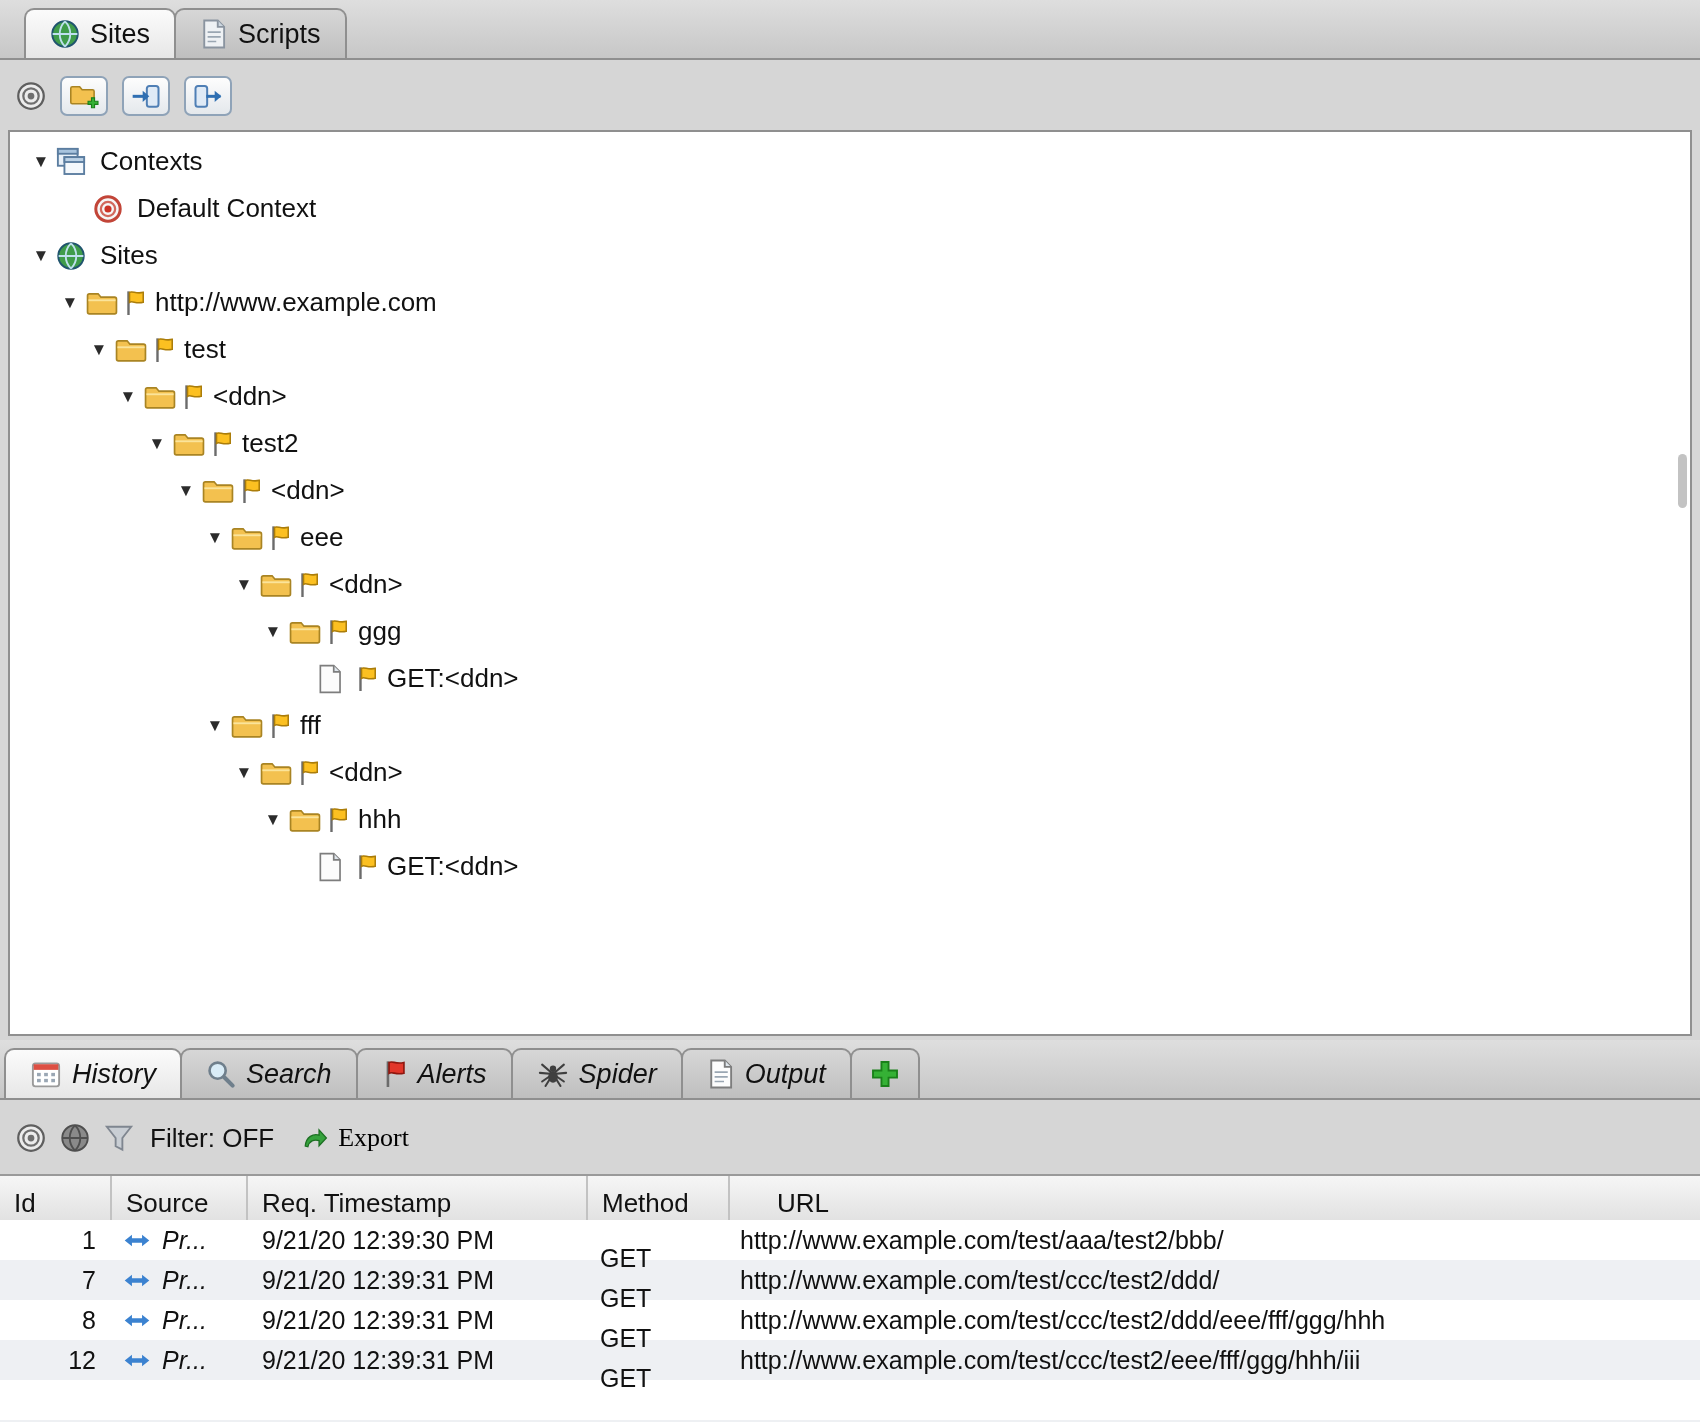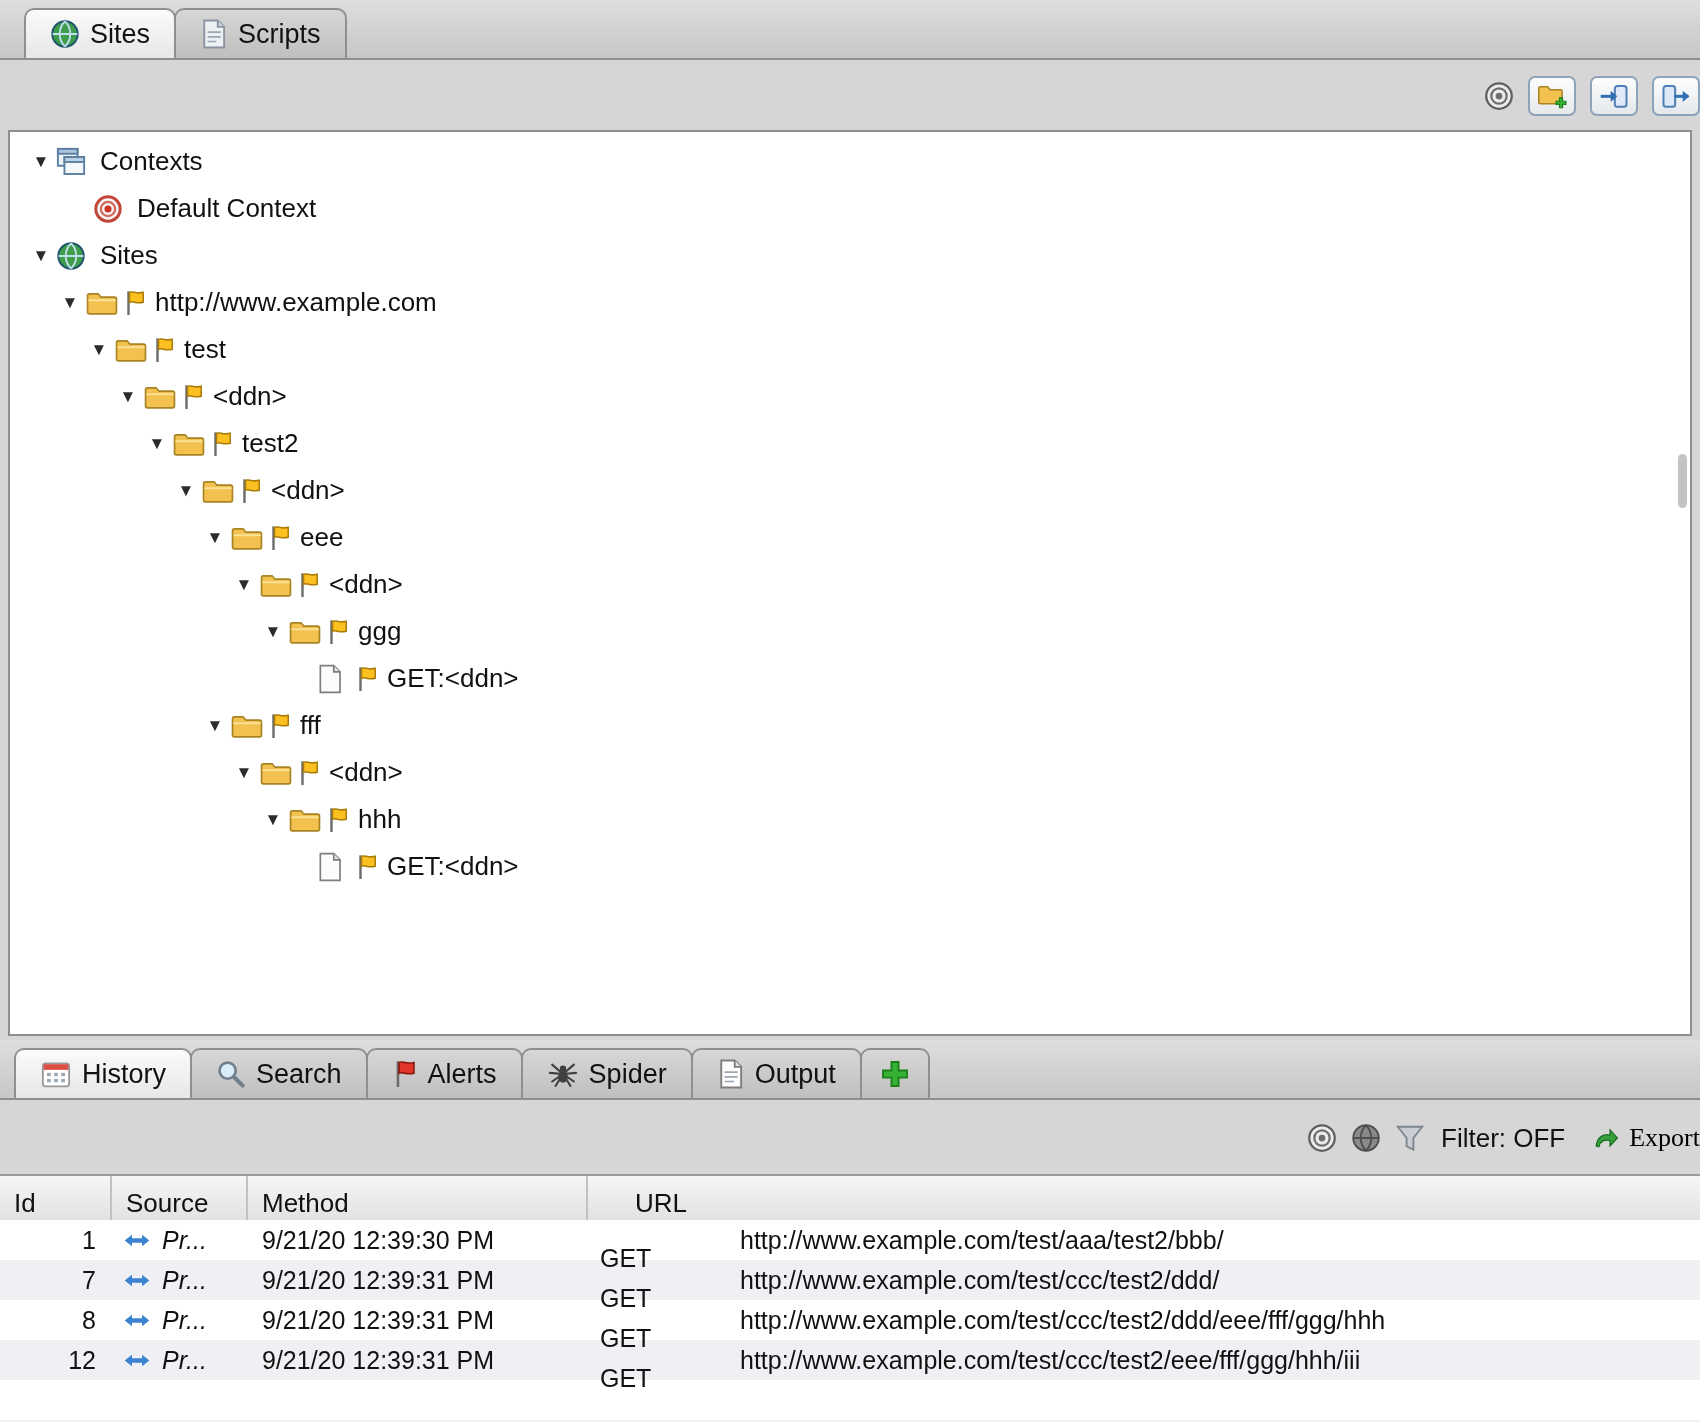--- a/index.html
+++ b/index.html
@@ -11,39 +11,38 @@
   .app { position:absolute; inset:0; }
 
   
   .tabstrip {
     position:absolute; left:0; right:0; height:60px;
     background:linear-gradient(#dedede,#c7c7c7);
     border-bottom:2px solid #8f8f8f;
     display:flex; align-items:flex-end;
   }
   .top-tabstrip { top:0; padding-left:24px; }
-  .bottom-tabstrip { top:1040px; padding-left:14px; }
+  .bottom-tabstrip { top:1040px; padding-left:4px;font-style:italic; }
   .tab {
     height:50px; display:flex; align-items:center; gap:10px;
     padding:0 24px; margin-right:-2px; position:relative;
     border:2px solid #8f8f8f; border-bottom:none;
     border-radius:10px 10px 0 0;
     background:linear-gradient(#d7d7d7,#bfbfbf);
     font-size:27px; white-space:nowrap; cursor:default;
   }
   .tab.selected { background:linear-gradient(#fbfbfb,#e7e7e7); z-index:2; }
   .tab.plus-tab { padding:0 18px; }
   .tabicon { display:inline-flex; align-items:center; justify-content:center; }
 
   
   .toolbar {
     position:absolute; left:0; right:0;
     display:flex; align-items:center; gap:14px; padding-left:16px;
     font-size:26px;
-    justify-content:flex-end;
   }
   .sites-toolbar { top:62px; height:68px; }
   .history-toolbar { top:1102px; height:72px; }
   .tool-icon { display:inline-flex; align-items:center; cursor:pointer; }
   .tool-btn {
     width:48px; height:40px; display:inline-flex; align-items:center; justify-content:center;
     border:2px solid #8fa3b8; border-radius:7px;
     background:linear-gradient(#fdfdfd,#e4e8ec); cursor:pointer;
   }
   .tb-label { margin-left:2px; }
@@ -498,20 +497,21 @@
           </svg>
       </span>
       <span>Export</span>
     </button>
   </div>
 
   <div class="history-table">
     <div class="thead">
       <div class="th">Id</div>
       <div class="th">Source</div>
+      <div class="th">Req. Timestamp</div>
       <div class="th">Method</div>
       <div class="th th-last">URL</div>
     </div>
     <div class="table-body" id="history-rows">
         <div class="hrow">
     <div class="hcell c-id">1</div>
     <div class="hcell c-src">
       <span class="c-src-icon">
               <svg width="26" height="15" viewBox="0 0 18 10">
                 <path d="M0.5 5 L5.5 1 L5.5 3.4 L12.5 3.4 L12.5 1 L17.5 5 L12.5 9 L12.5 6.6 L5.5 6.6 L5.5 9 Z" fill="#3b82d0"></path>

